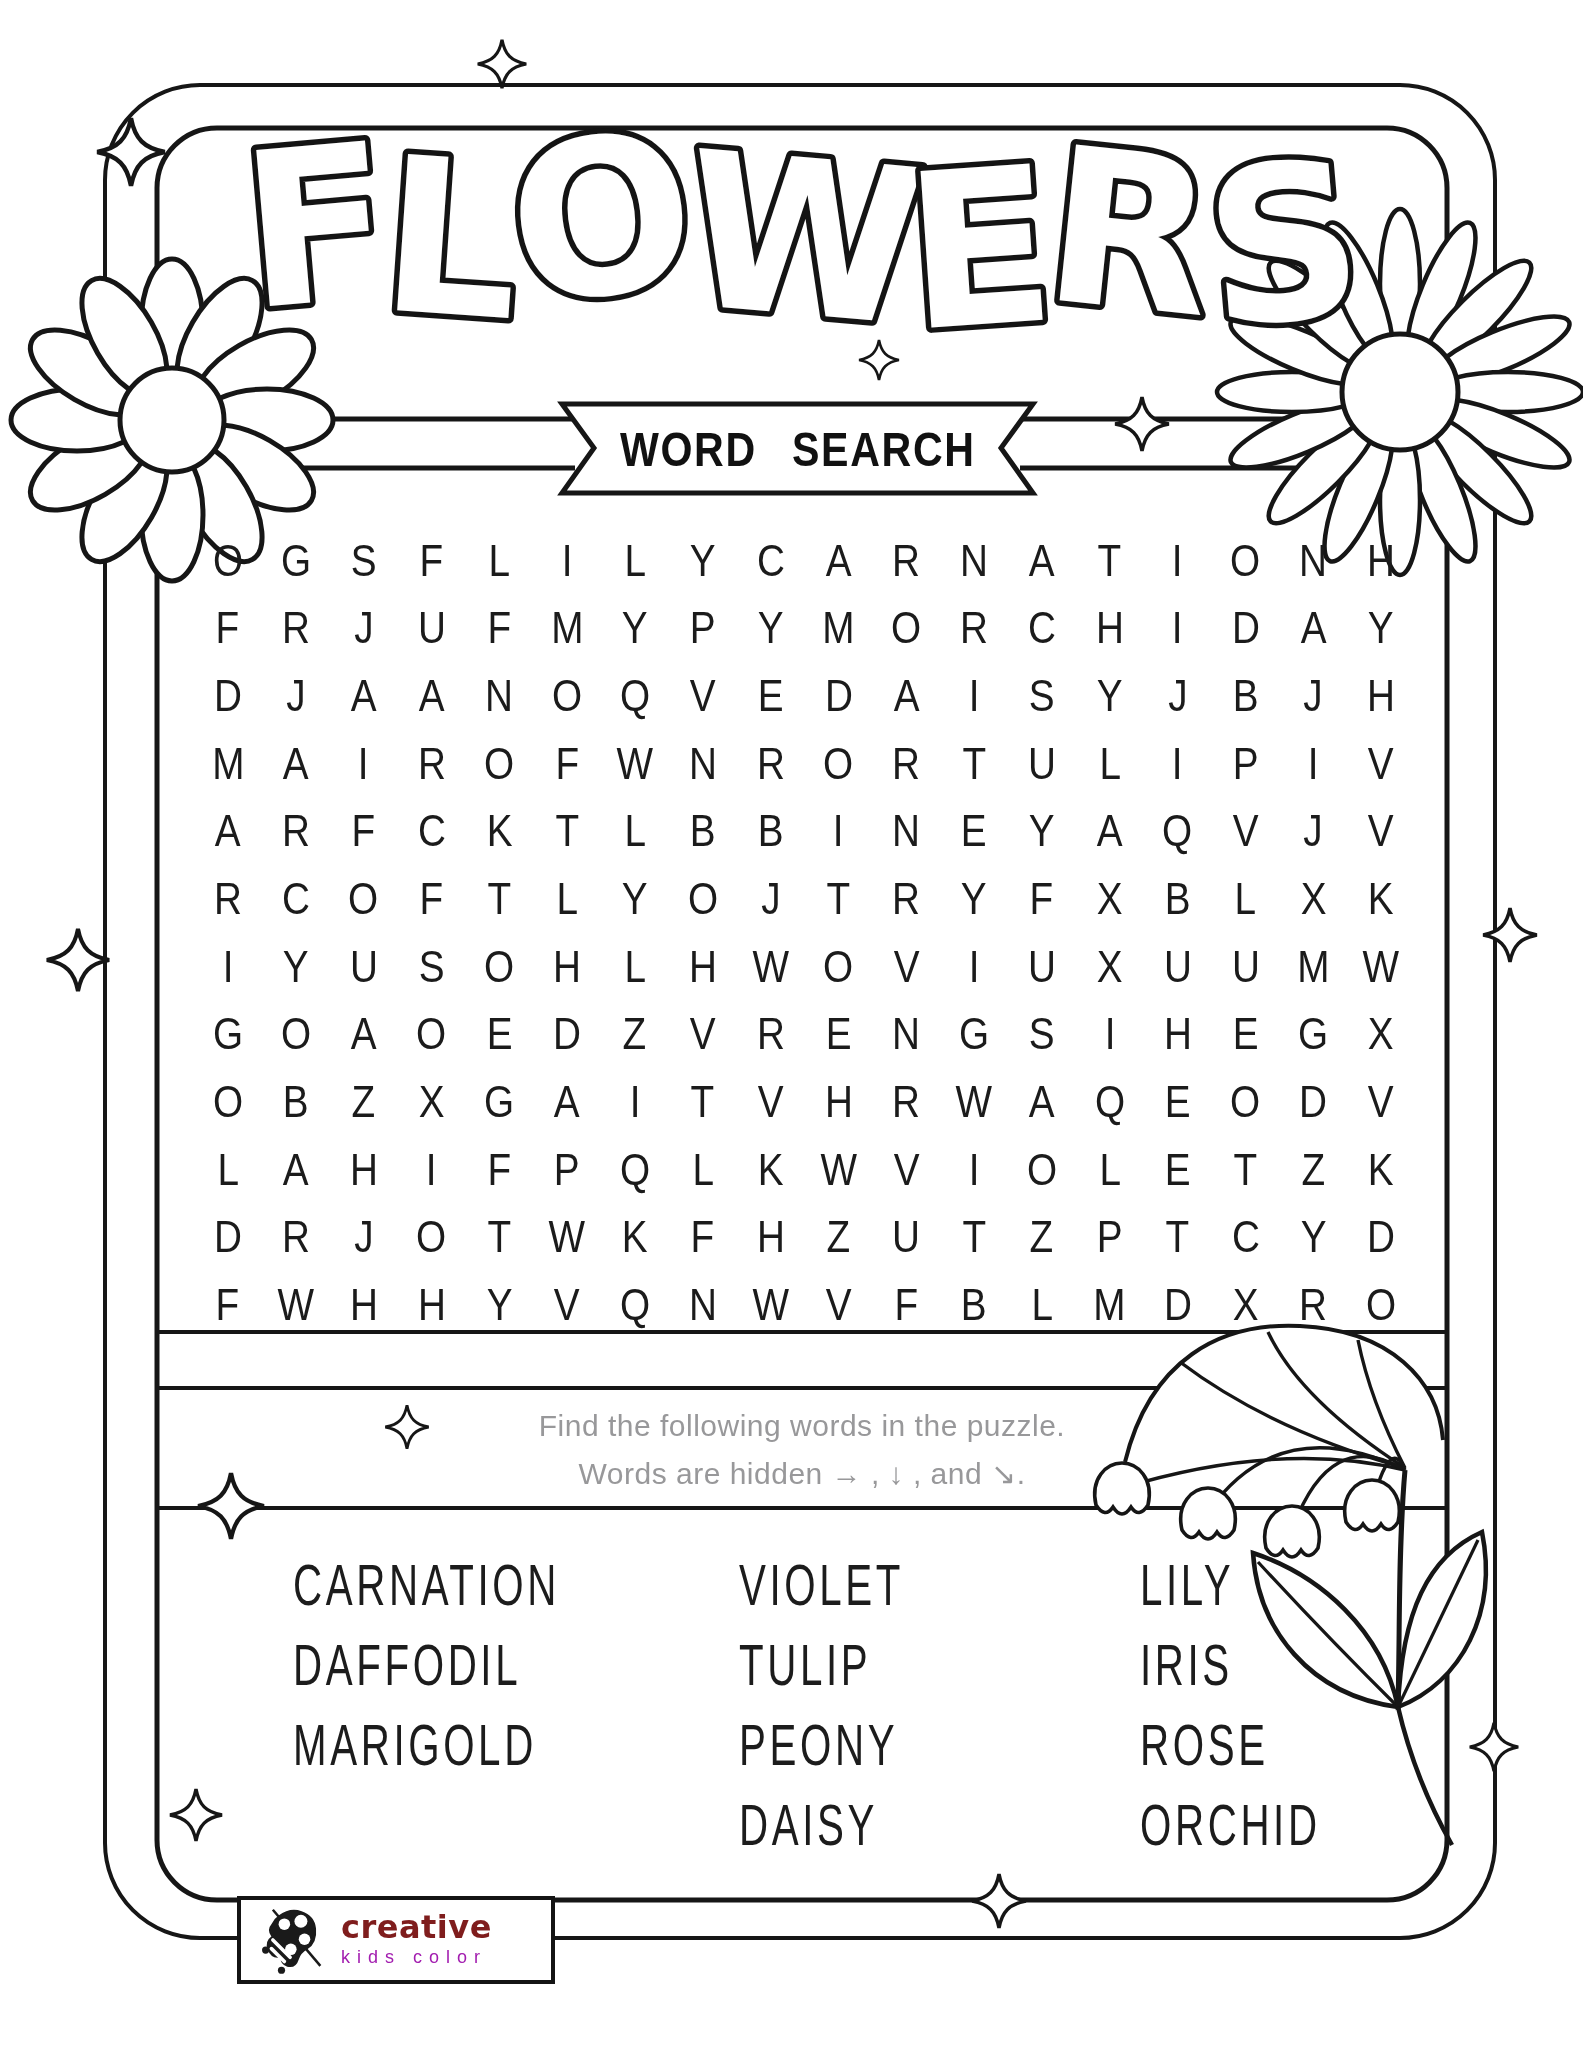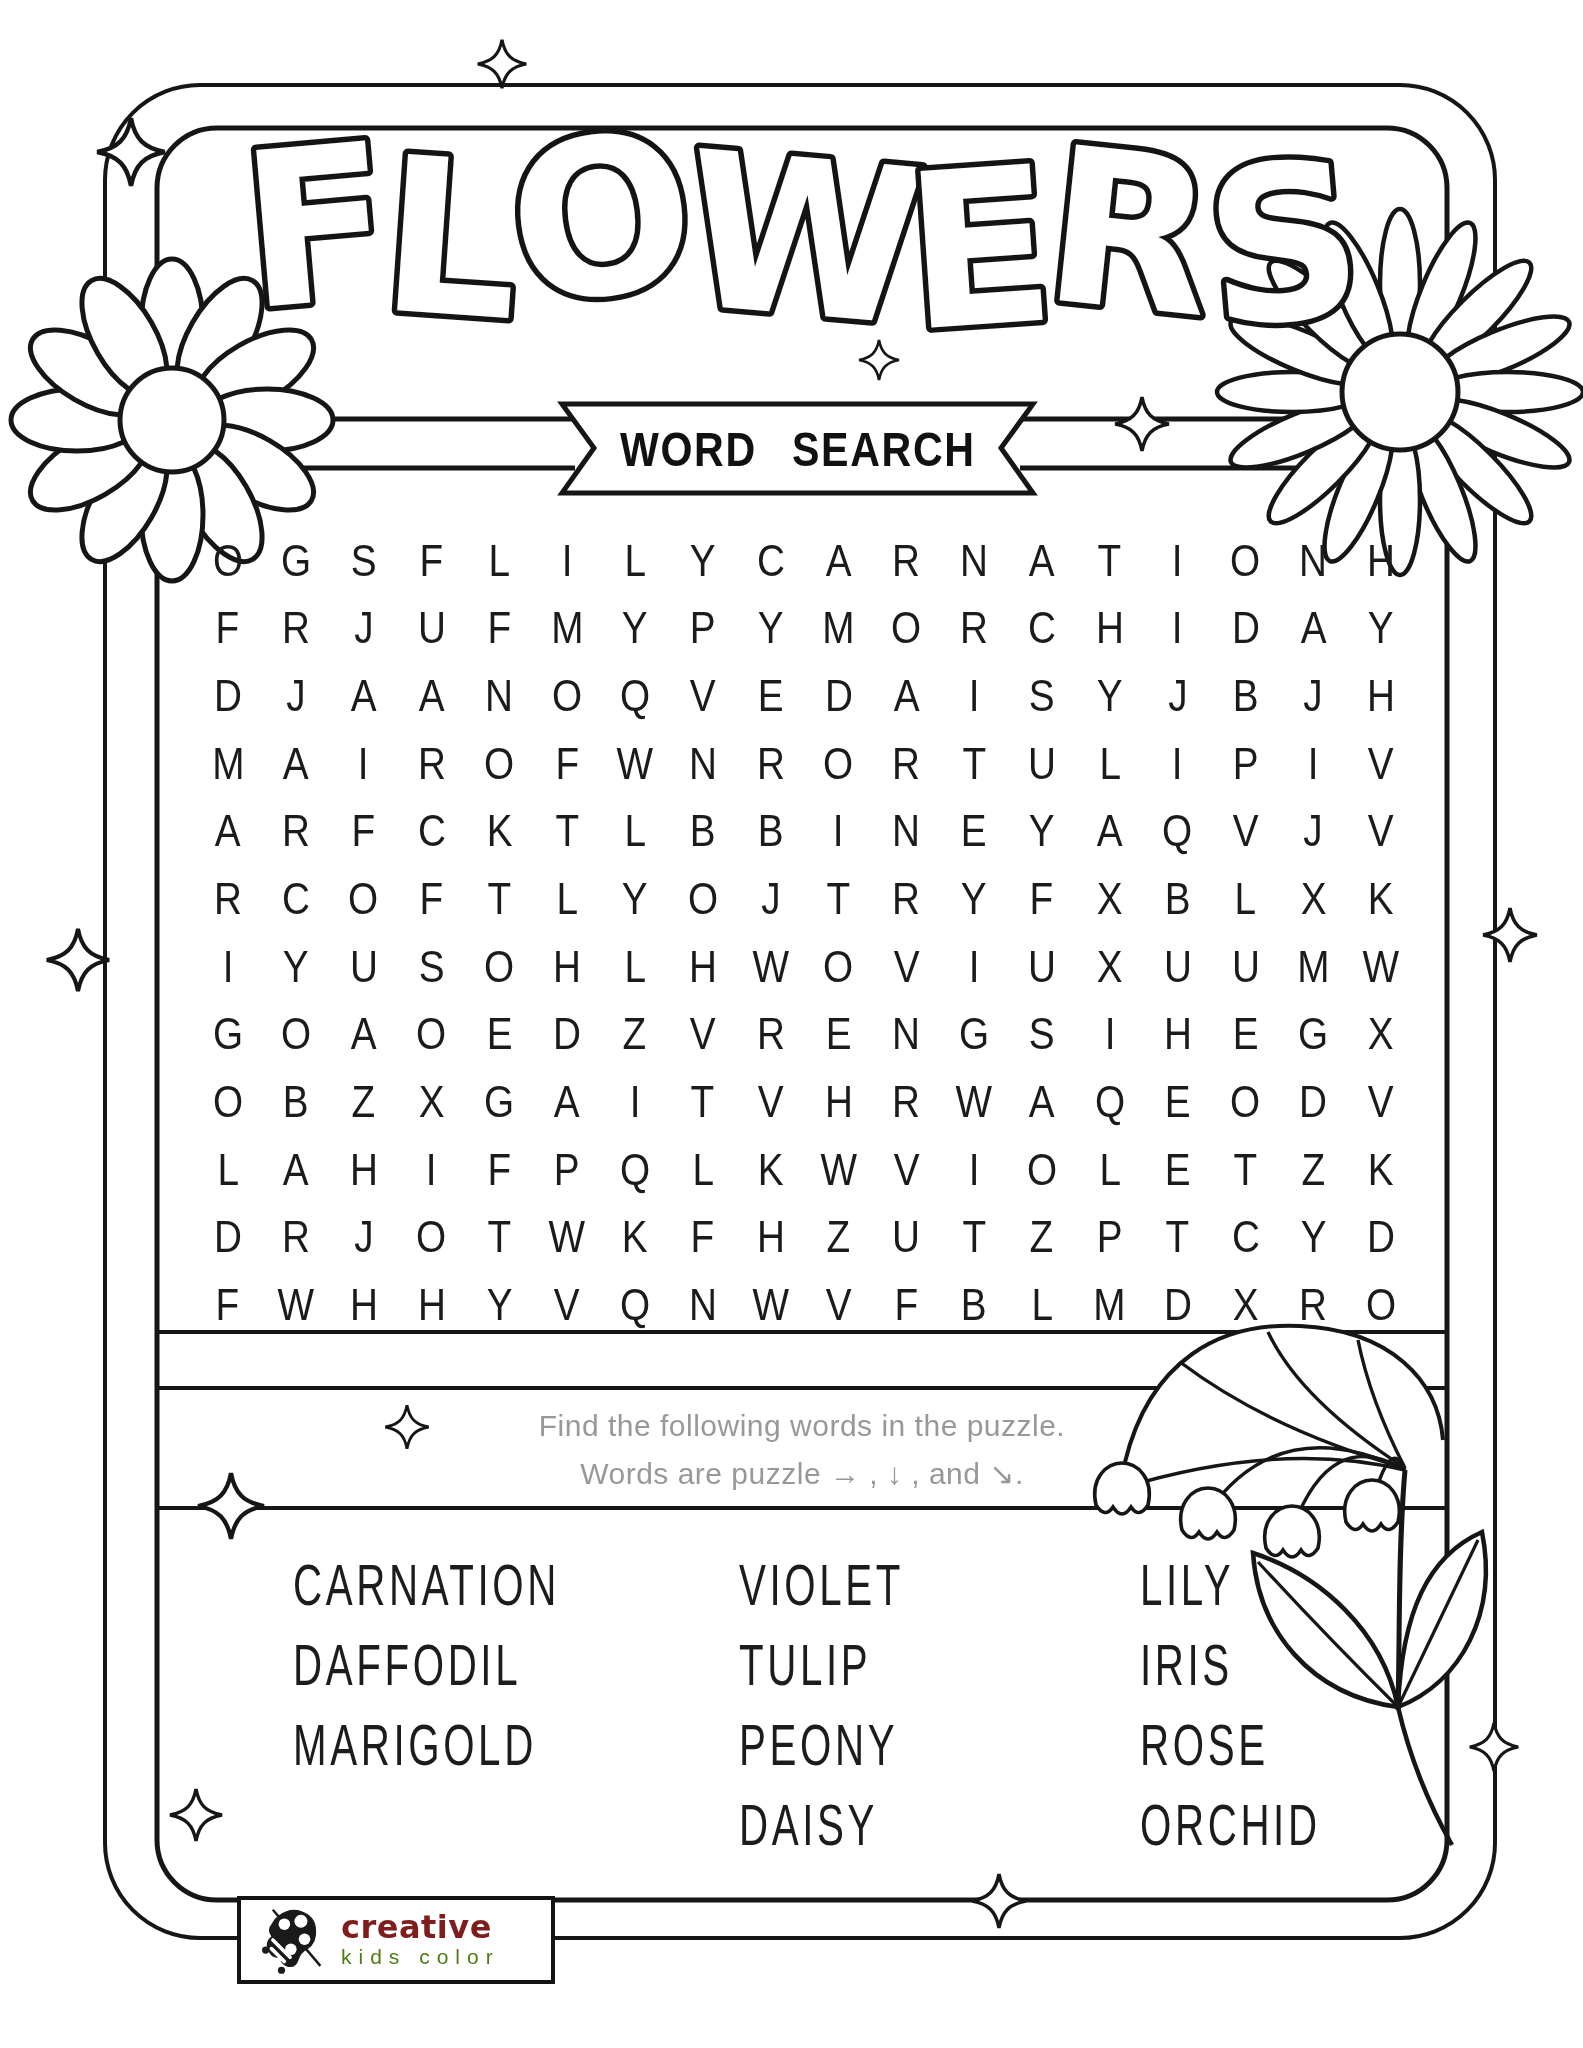--- a/index.html
+++ b/index.html
@@ -34,21 +34,21 @@
   .word{height:80px;display:flex;align-items:center;}
   .word span{font-size:56px;color:#1c1c1c;letter-spacing:5px;white-space:nowrap;
              transform:scale(.72,1.02);transform-origin:left center;display:inline-block;}
 
   
   #logo{position:absolute;left:237px;top:1896px;width:318px;height:88px;background:#fff;
         border:4px solid #141414;box-sizing:border-box;display:flex;align-items:center;
         padding-left:16px;gap:12px;}
   #logo .lname{font-family:"DejaVu Sans",sans-serif;font-weight:bold;font-size:32px;
                color:#7f1d1d;line-height:34px;letter-spacing:.5px;}
-  #logo .ltag{font-size:21px;color:#4d7c0f;letter-spacing:7px;line-height:26px;}
+  #logo .ltag{font-size:18px;color:#a21caf;letter-spacing:7px;line-height:26px;}
 
   
   #title-svg text{font-family:"DejaVu Sans",sans-serif;font-weight:bold;font-size:215px;
                   fill:#fff;stroke:#141414;stroke-width:11px;paint-order:stroke;
                   stroke-linejoin:round;}
 </style>
 </head>
 <body>
 
 <div class="page">
@@ -819,21 +819,21 @@
       <div class="cell">
         <span>R</span>
       </div>
       <div class="cell">
         <span>O</span>
       </div>
     </div>
 
   <div id="instructions">
     <div class="iline">Find the following words in the puzzle.</div>
-    <div class="iline">Words are puzzle → , ↓ , and ↘.</div>
+    <div class="iline">Words are hidden → , ↓ , and ↘.</div>
   </div>
 
   <div>
     <div class="word-col" data-col="0">
         <div class="word">
           <span>CARNATION</span>
         </div>
         <div class="word">
           <span>DAFFODIL</span>
         </div>

